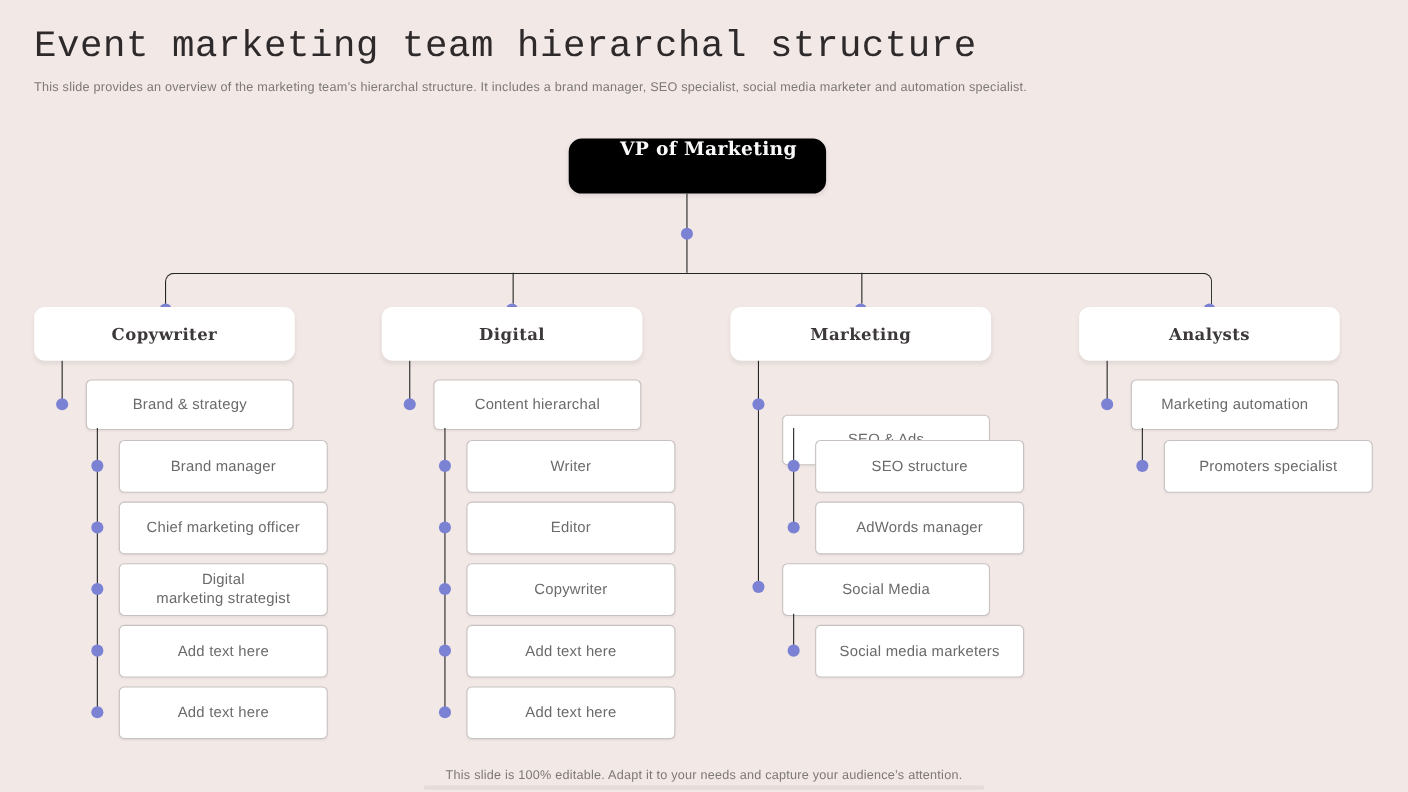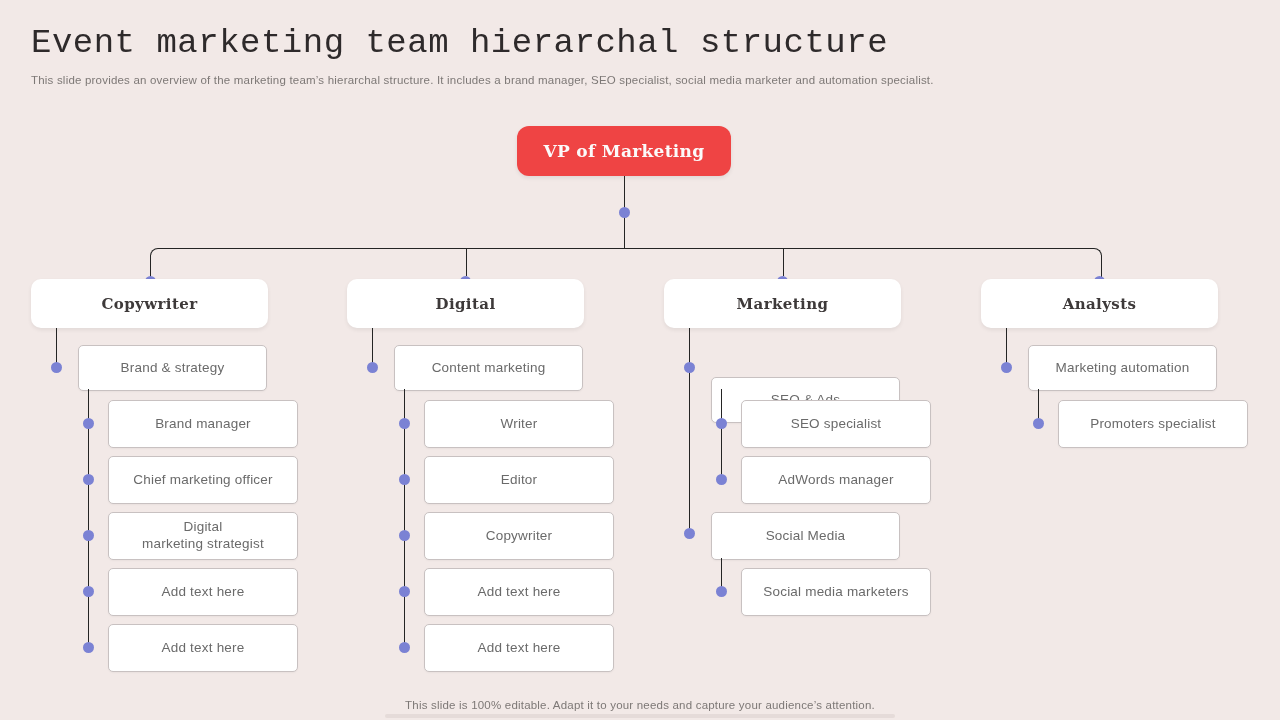--- a/index.html
+++ b/index.html
@@ -12,23 +12,24 @@
     position:absolute; left:31px; top:24px;
     font-family:Liberation Mono, monospace;
     font-size:34px; font-weight:400; color:#2e2a2b; letter-spacing:0.5px;
   }
   .subtitle{
     position:absolute; left:31px; top:74px;
     font-size:11.5px; color:#7d7876; letter-spacing:0.2px;
   }
   .vp-box{
     position:absolute; left:517px; top:126px; width:214px; height:50px;
-    background:#ef4444; border-radius:12px;
-    display:flex; align-items:center; justify-content:center;
+    background:#000000; border-radius:12px;
+    display:flex; justify-content:center;
     box-shadow:0 2px 4px rgba(0,0,0,0.08);
+    padding-left:20px;
   }
   .vp-box span{
     font-family:"DejaVu Serif","Liberation Serif",serif;
     font-weight:bold; font-size:17px; color:#fbfafa; letter-spacing:0.3px;
   }
   .vline{ position:absolute; width:0; border-left:1.5px solid #242424; }
   .bracket{
     position:absolute; left:150px; top:248px; width:950px; height:28px;
     border-top:1.5px solid #242424; border-left:1.5px solid #242424; border-right:1.5px solid #242424;
     border-top-left-radius:8px; border-top-right-radius:8px;
@@ -128,21 +129,21 @@
     </div>
   </div>
 
   <div class="column" style="left:347px;">
     <div class="hdr">
       <span>Digital</span>
     </div>
     <div class="vline" style="left:25px; top:49px; height:39px;"></div>
     <div class="dot" style="left:19.5px; top:82.5px;"></div>
     <div class="gbox" style="top:66px;">
-      <span>Content marketing</span>
+      <span>Content hierarchal</span>
     </div>
     <div class="vline" style="left:57px; top:110px; height:258px;"></div>
     <div class="dot" style="left:51.5px; top:138.5px;"></div>
     <div class="dot" style="left:51.5px; top:194.5px;"></div>
     <div class="dot" style="left:51.5px; top:250.5px;"></div>
     <div class="dot" style="left:51.5px; top:306.5px;"></div>
     <div class="dot" style="left:51.5px; top:362.5px;"></div>
     <div class="cbox" style="top:121px;">
       <span>Writer</span>
     </div>
@@ -167,21 +168,21 @@
     <div class="vline" style="left:25px; top:49px; height:205px;"></div>
     <div class="dot" style="left:19.5px; top:82.5px;"></div>
     <div class="dot" style="left:19.5px; top:248.5px;"></div>
     <div class="gbox" style="top:66px;margin-top:32px;">
       <span>SEO &amp; Ads</span>
     </div>
     <div class="vline" style="left:57px; top:110px; height:90px;"></div>
     <div class="dot" style="left:51.5px; top:138.5px;"></div>
     <div class="dot" style="left:51.5px; top:194.5px;"></div>
     <div class="cbox" style="top:121px;">
-      <span>SEO specialist</span>
+      <span>SEO structure</span>
     </div>
     <div class="cbox" style="top:177px;">
       <span>AdWords manager</span>
     </div>
     <div class="gbox" style="top:233px; height:46px;">
       <span>Social Media</span>
     </div>
     <div class="vline" style="left:57px; top:279px; height:33px;"></div>
     <div class="dot" style="left:51.5px; top:306.5px;"></div>
     <div class="cbox" style="top:289px;">

